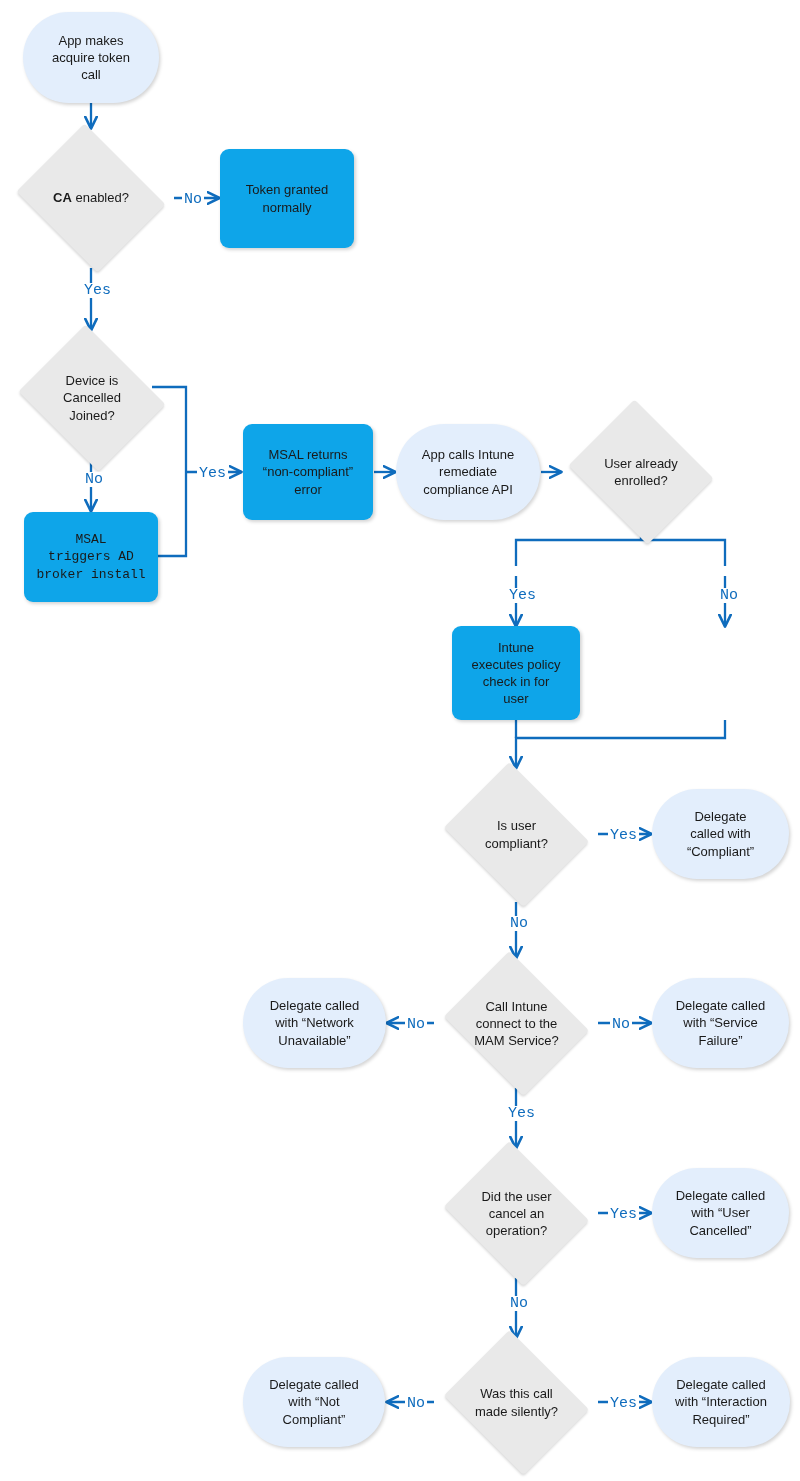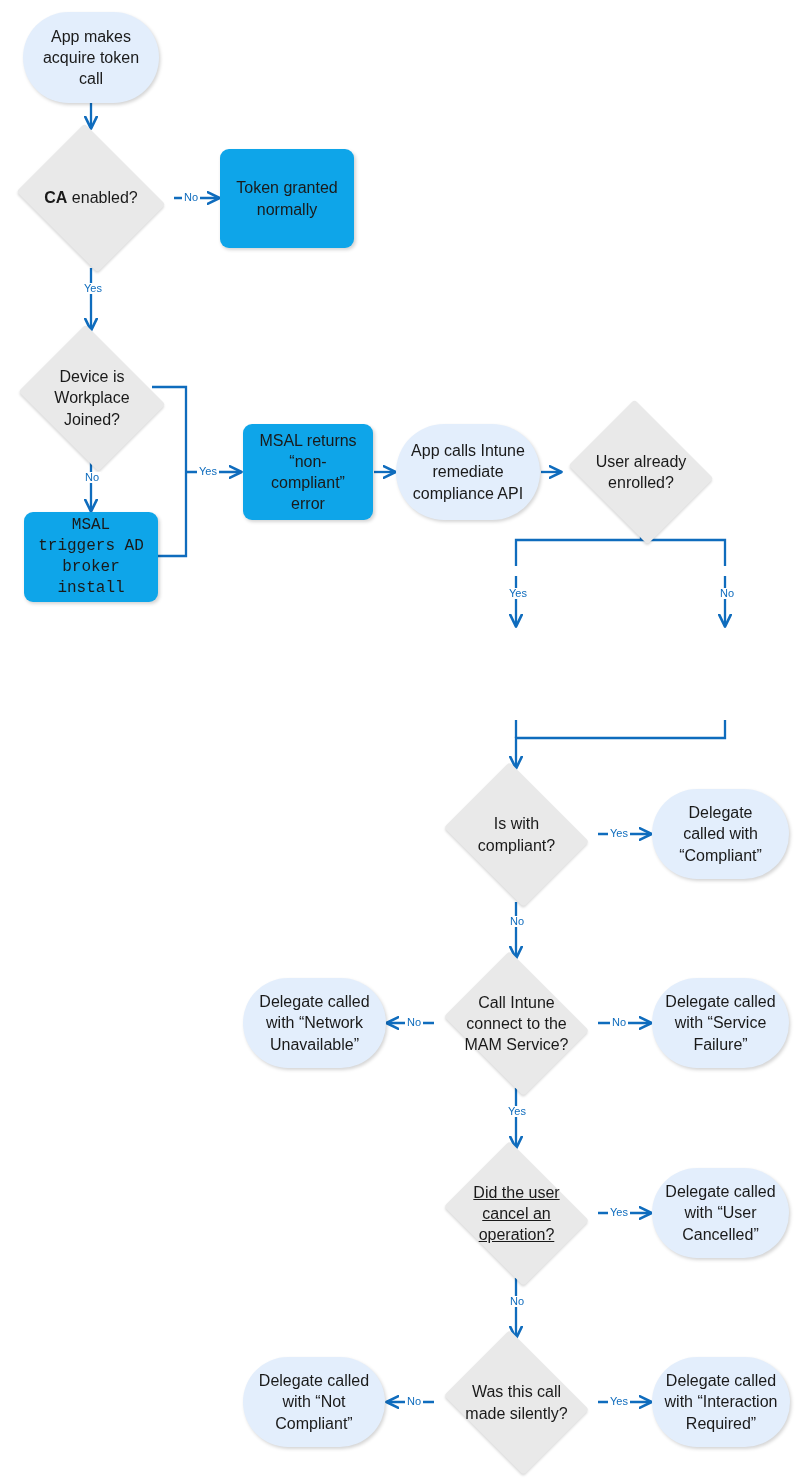--- a/index.html
+++ b/index.html
@@ -25,21 +25,21 @@
     pointer-events: none;
   }
   .node {
     position: absolute;
     box-sizing: border-box;
     display: flex;
     align-items: center;
     justify-content: center;
     text-align: center;
     color: #1a1a1a;
-    font-size: 16px;
+    font-size: 13px;
     line-height: 1.32;
     padding: 4px 10px;
     z-index: 3;
   }
   .node .txt { display: block; white-space: pre-line; }
   
   .n-process {
     background: #0ea5e9;
     border-radius: 9px;
     box-shadow: 1.5px 2px 3.5px rgba(0,0,0,0.17);
@@ -66,22 +66,22 @@
     z-index: 0;
   }
   .n-decision .txt {
     position: relative;
     z-index: 1;
     text-align: center;
   }
   .lbl {
     position: absolute;
     color: #0f6cbd;
-    font-size: 11px;
-    font-family: Liberation Sans, sans-serif;
+    font-size: 15px;
+    font-family: Liberation Mono, monospace;
     background: #ffffff;
     padding: 0 2px;
     line-height: 1;
     z-index: 4;
     white-space: nowrap;
   }
   b { font-weight: bold; }
 </style>
 </head>
 <body>
@@ -159,21 +159,21 @@
   </div>
 
   <div class="node n-process" style="left:220px; top:149px; width:134px; height:99px;">
     <span class="txt">Token granted
 normally</span>
   </div>
 
   <div class="node n-decision" style="left:12px; top:331px; width:160px; height:134px;">
     <span class="dia"></span>
     <span class="txt">Device is
-Workplace
+Cancelled
 Joined?</span>
   </div>
 
   <div class="node n-process" style="left:24px; top:512px; width:134px; height:90px;font-family:Liberation Mono, monospace;">
     <span class="txt">MSAL
 triggers AD
 broker install</span>
   </div>
 
   <div class="node n-process" style="left:243px; top:424px; width:130px; height:96px;align-items:center;">
@@ -187,25 +187,31 @@
     <span class="txt">User already
 enrolled?</span>
   </div>
 
   <div class="node n-terminator" style="left:396px; top:424px; width:144px; height:96px;">
     <span class="txt">App calls Intune
 remediate
 compliance API</span>
   </div>
 
+  <div class="node n-process" style="left:452px; top:626px; width:128px; height:94px;">
+    <span class="txt">Intune
+executes policy
+check in for
+user</span>
+  </div>
 
 
   <div class="node n-decision" style="left:437px; top:769px; width:159px; height:131px;">
     <span class="dia"></span>
-    <span class="txt">Is with
+    <span class="txt">Is user
 compliant?</span>
   </div>
 
   <div class="node n-terminator" style="left:652px; top:789px; width:137px; height:90px;">
     <span class="txt">Delegate
 called with
 “Compliant”</span>
   </div>
 
   <div class="node n-decision" style="left:437px; top:958px; width:159px; height:131px;">
@@ -220,21 +226,21 @@
 with “Network
 Unavailable”</span>
   </div>
 
   <div class="node n-terminator" style="left:652px; top:978px; width:137px; height:90px;">
     <span class="txt">Delegate called
 with “Service
 Failure”</span>
   </div>
 
-  <div class="node n-decision" style="left:437px; top:1148px; width:159px; height:131px;text-decoration:underline;">
+  <div class="node n-decision" style="left:437px; top:1148px; width:159px; height:131px;">
     <span class="dia"></span>
     <span class="txt">Did the user
 cancel an
 operation?</span>
   </div>
 
   <div class="node n-terminator" style="left:652px; top:1168px; width:137px; height:90px;">
     <span class="txt">Delegate called
 with “User
 Cancelled”</span>

